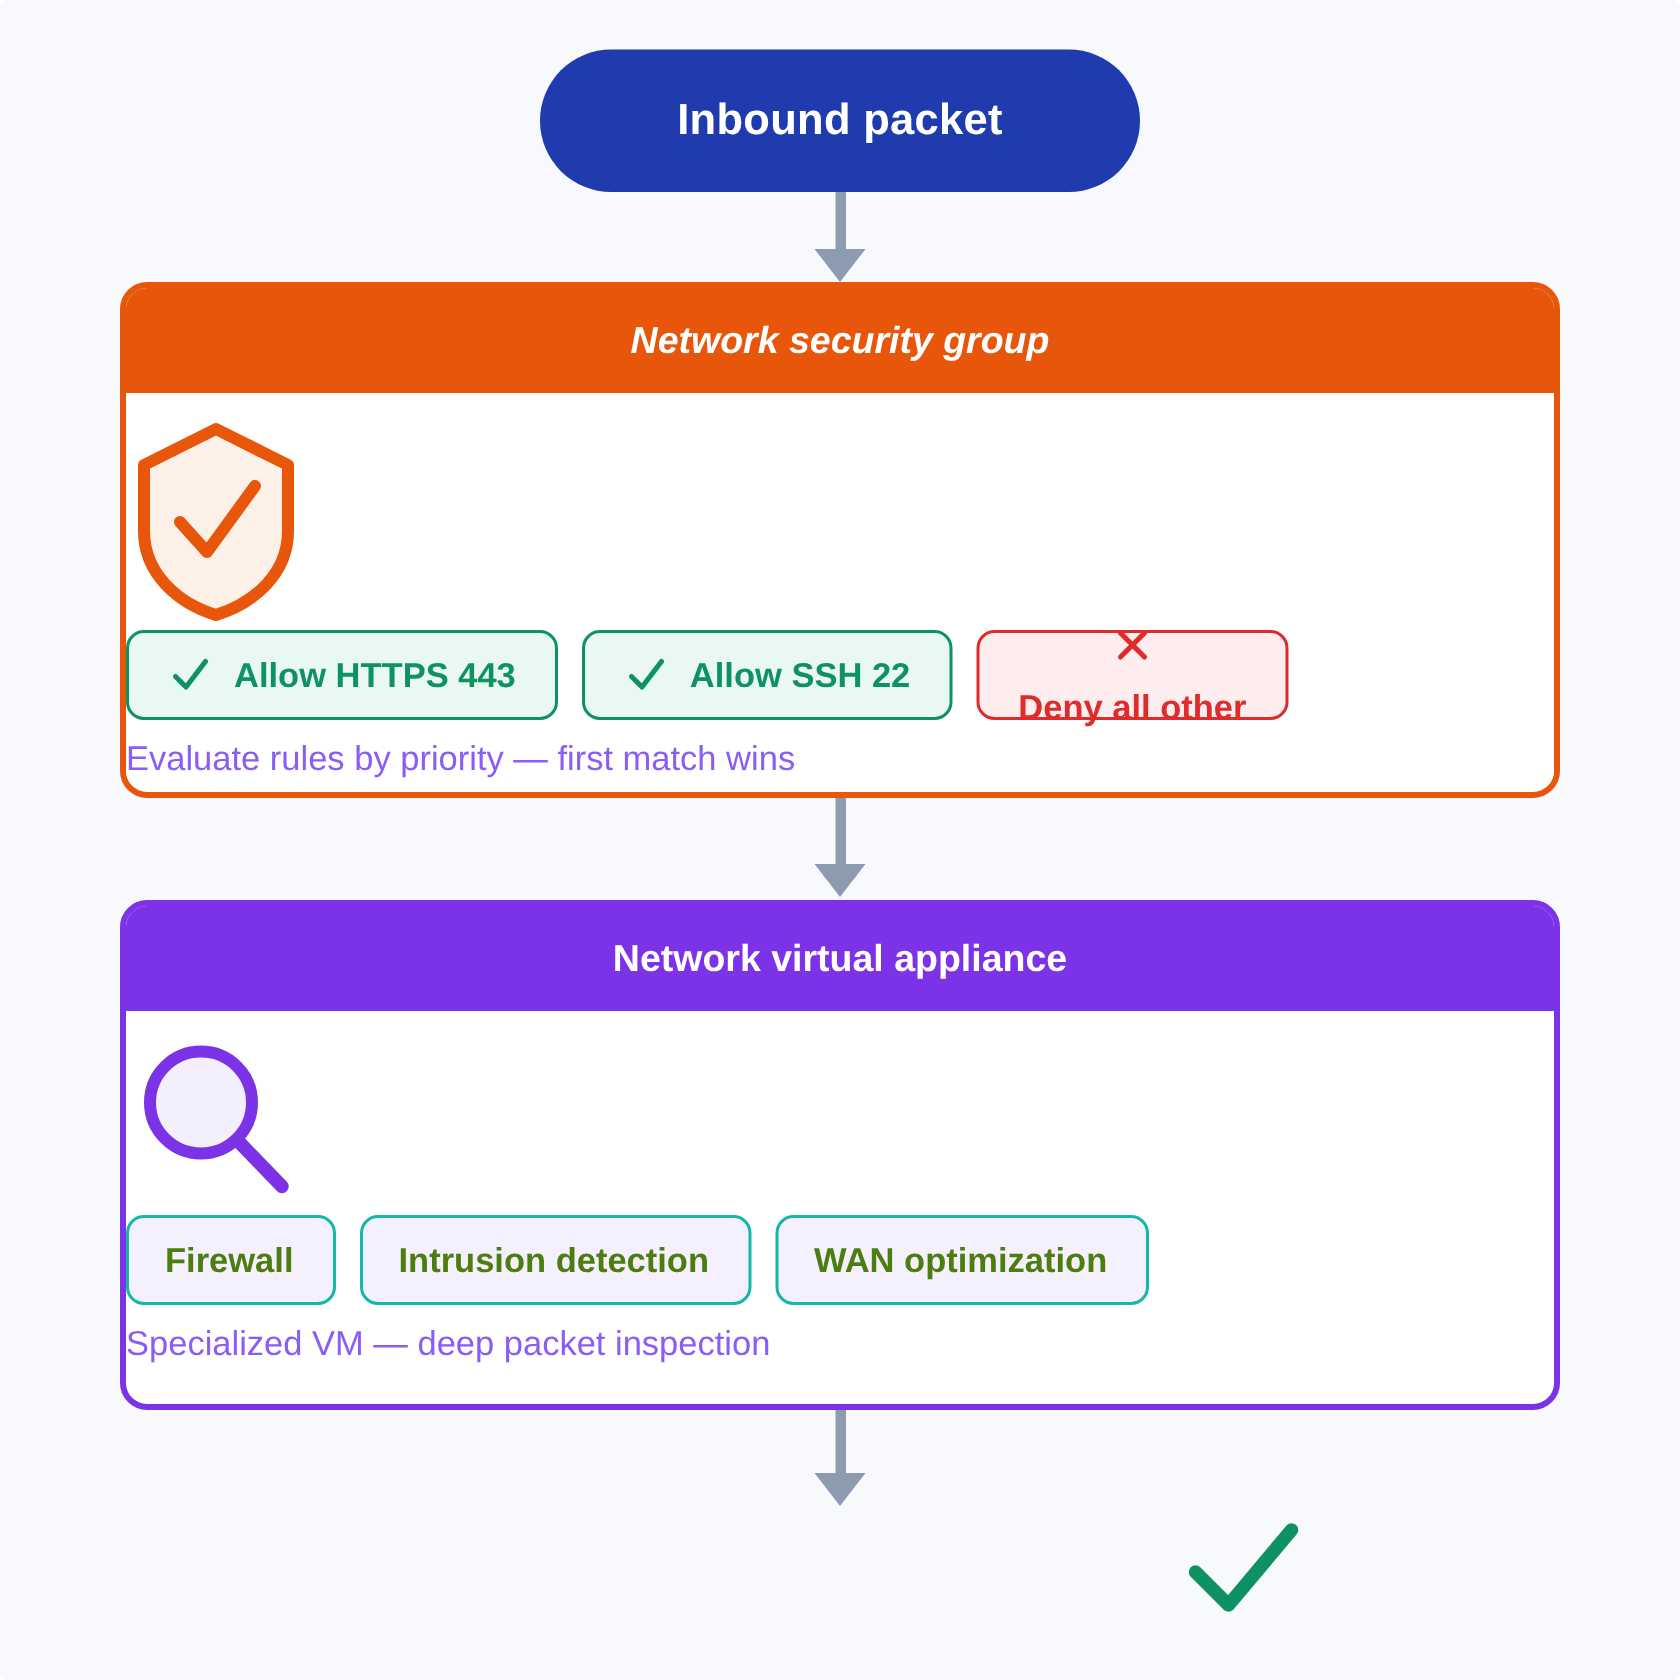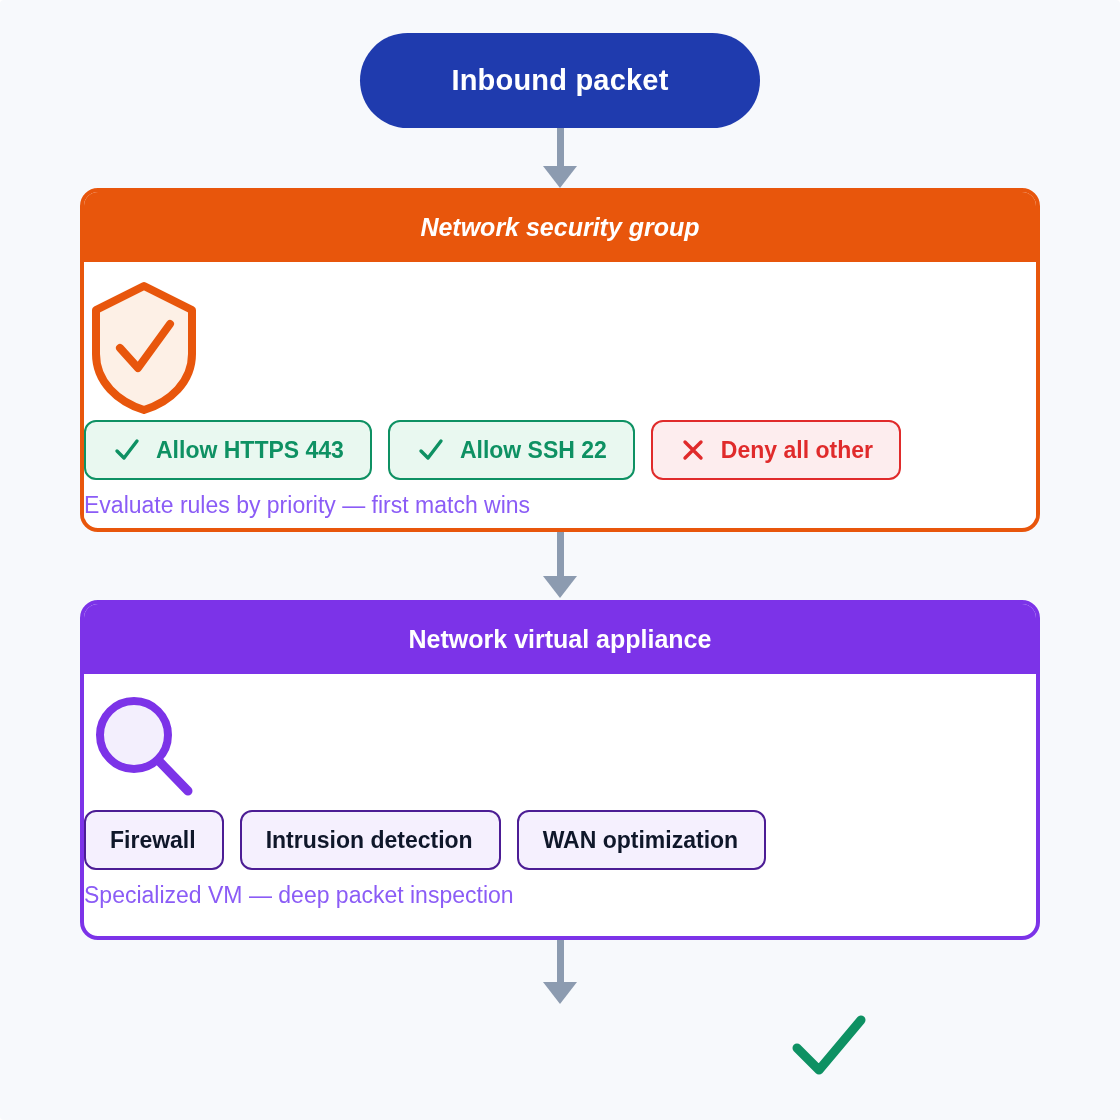--- a/index.html
+++ b/index.html
@@ -146,25 +146,26 @@
   .chip .chip-icon { display: flex; align-items: center; }
   .chip.allow {
     background: #E9F8F0;
     border: 2px solid #0E9163;
     color: #0E9163;
   }
   .chip.deny {
     background: #FDEDEE;
     border: 2px solid #E02B2B;
     color: #E02B2B;
+    flex-direction: column;
   }
   .chip.feature {
     background: #F5F0FE;
-    border: 2px solid #4c1d95;
-    color: #0f172a;
+    border: 2px solid #14b8a6;
+    color: #4d7c0f;
     padding-left: 24px;
   }
   .caption {
     margin-top: 12px;
     font-size: 23px;
     color: #8b5cf6;
   }
 
   
   #final-check {

